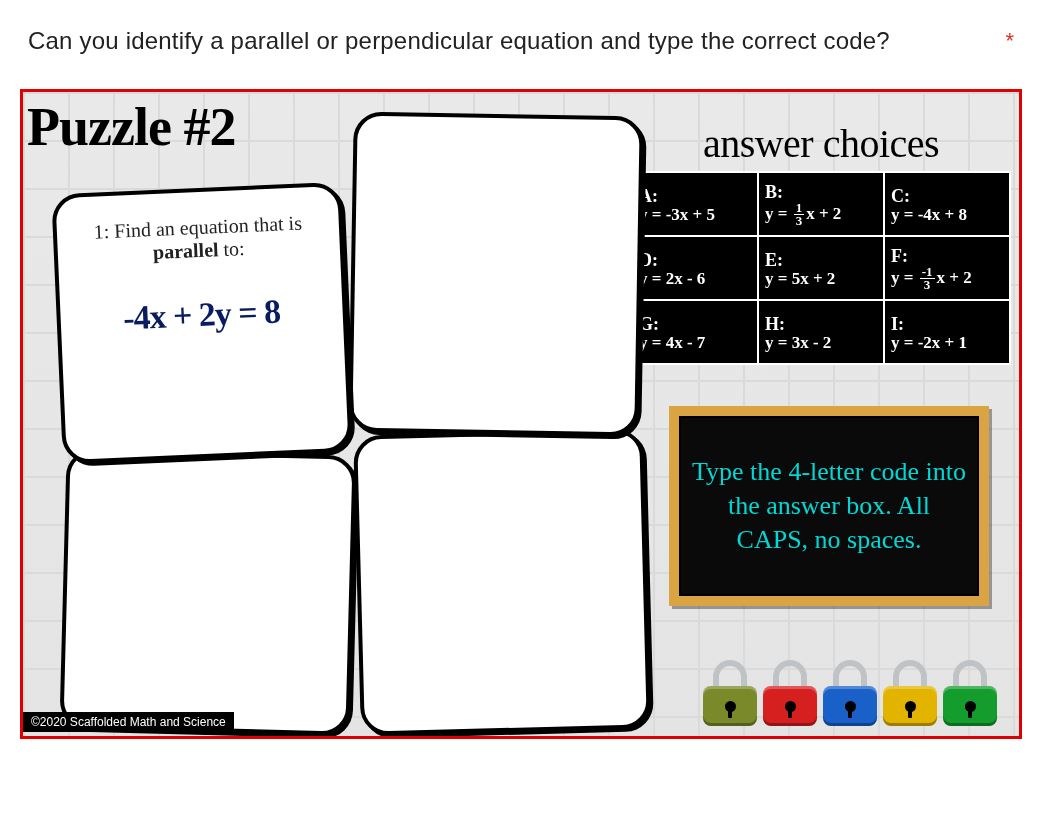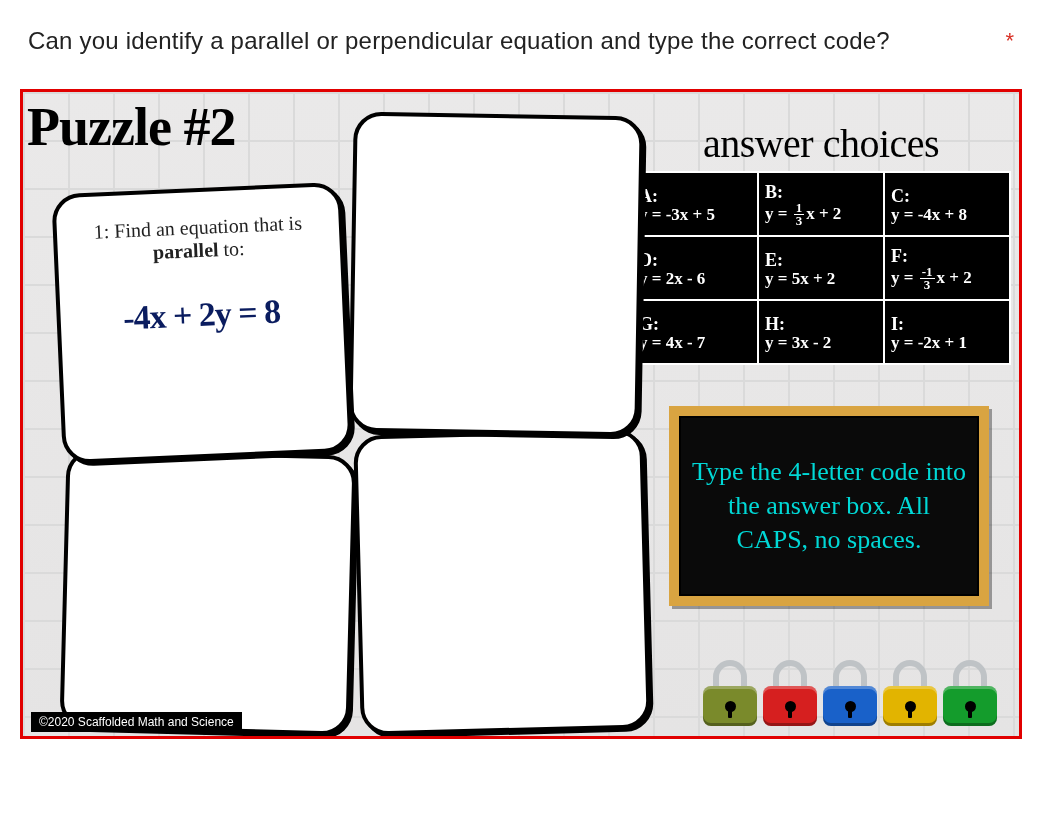--- a/index.html
+++ b/index.html
@@ -152,21 +152,21 @@
     box-shadow: inset 0 -3px 0 rgba(0,0,0,.3), inset 0 3px 0 rgba(255,255,255,.25);
     display:flex;align-items:center;justify-content:center;
     position:relative;
   }
   .lock .keyhole{
     width:11px;height:11px;background:#000;border-radius:50%;position:relative;
   }
   .lock .keyhole::after{content:"";position:absolute;left:3.5px;top:8px;width:4px;height:9px;background:#000;border-radius:1px;}
   
   .copyright{
-    position:absolute;left:8px;bottom:4px;
+    position:absolute;left:0;bottom:4px;
     background:#000;color:#fff;font-size:12px;padding:3px 8px;
     font-family:Arial,sans-serif;
   }
 </style>
 </head>
 <body>
 
 <div class="question-area">
   <div class="question-text">
     <span>Can you identify a parallel or perpendicular equation and type the correct code?</span><br>

